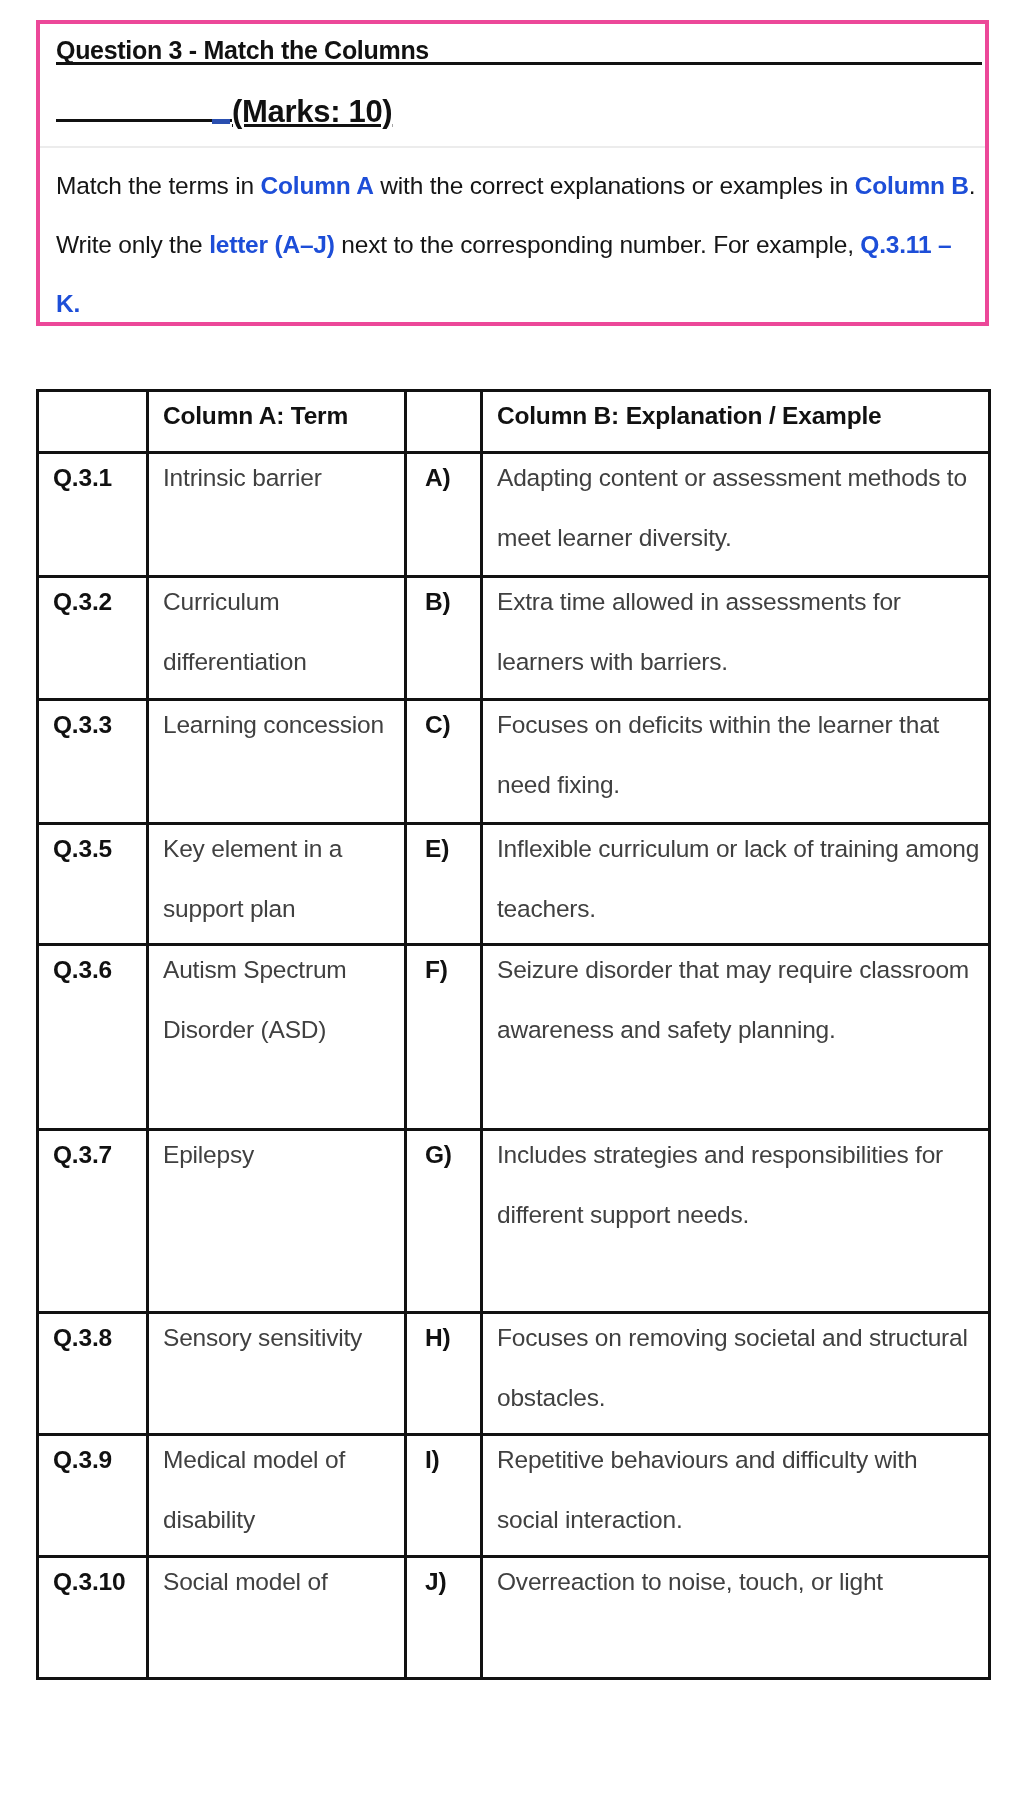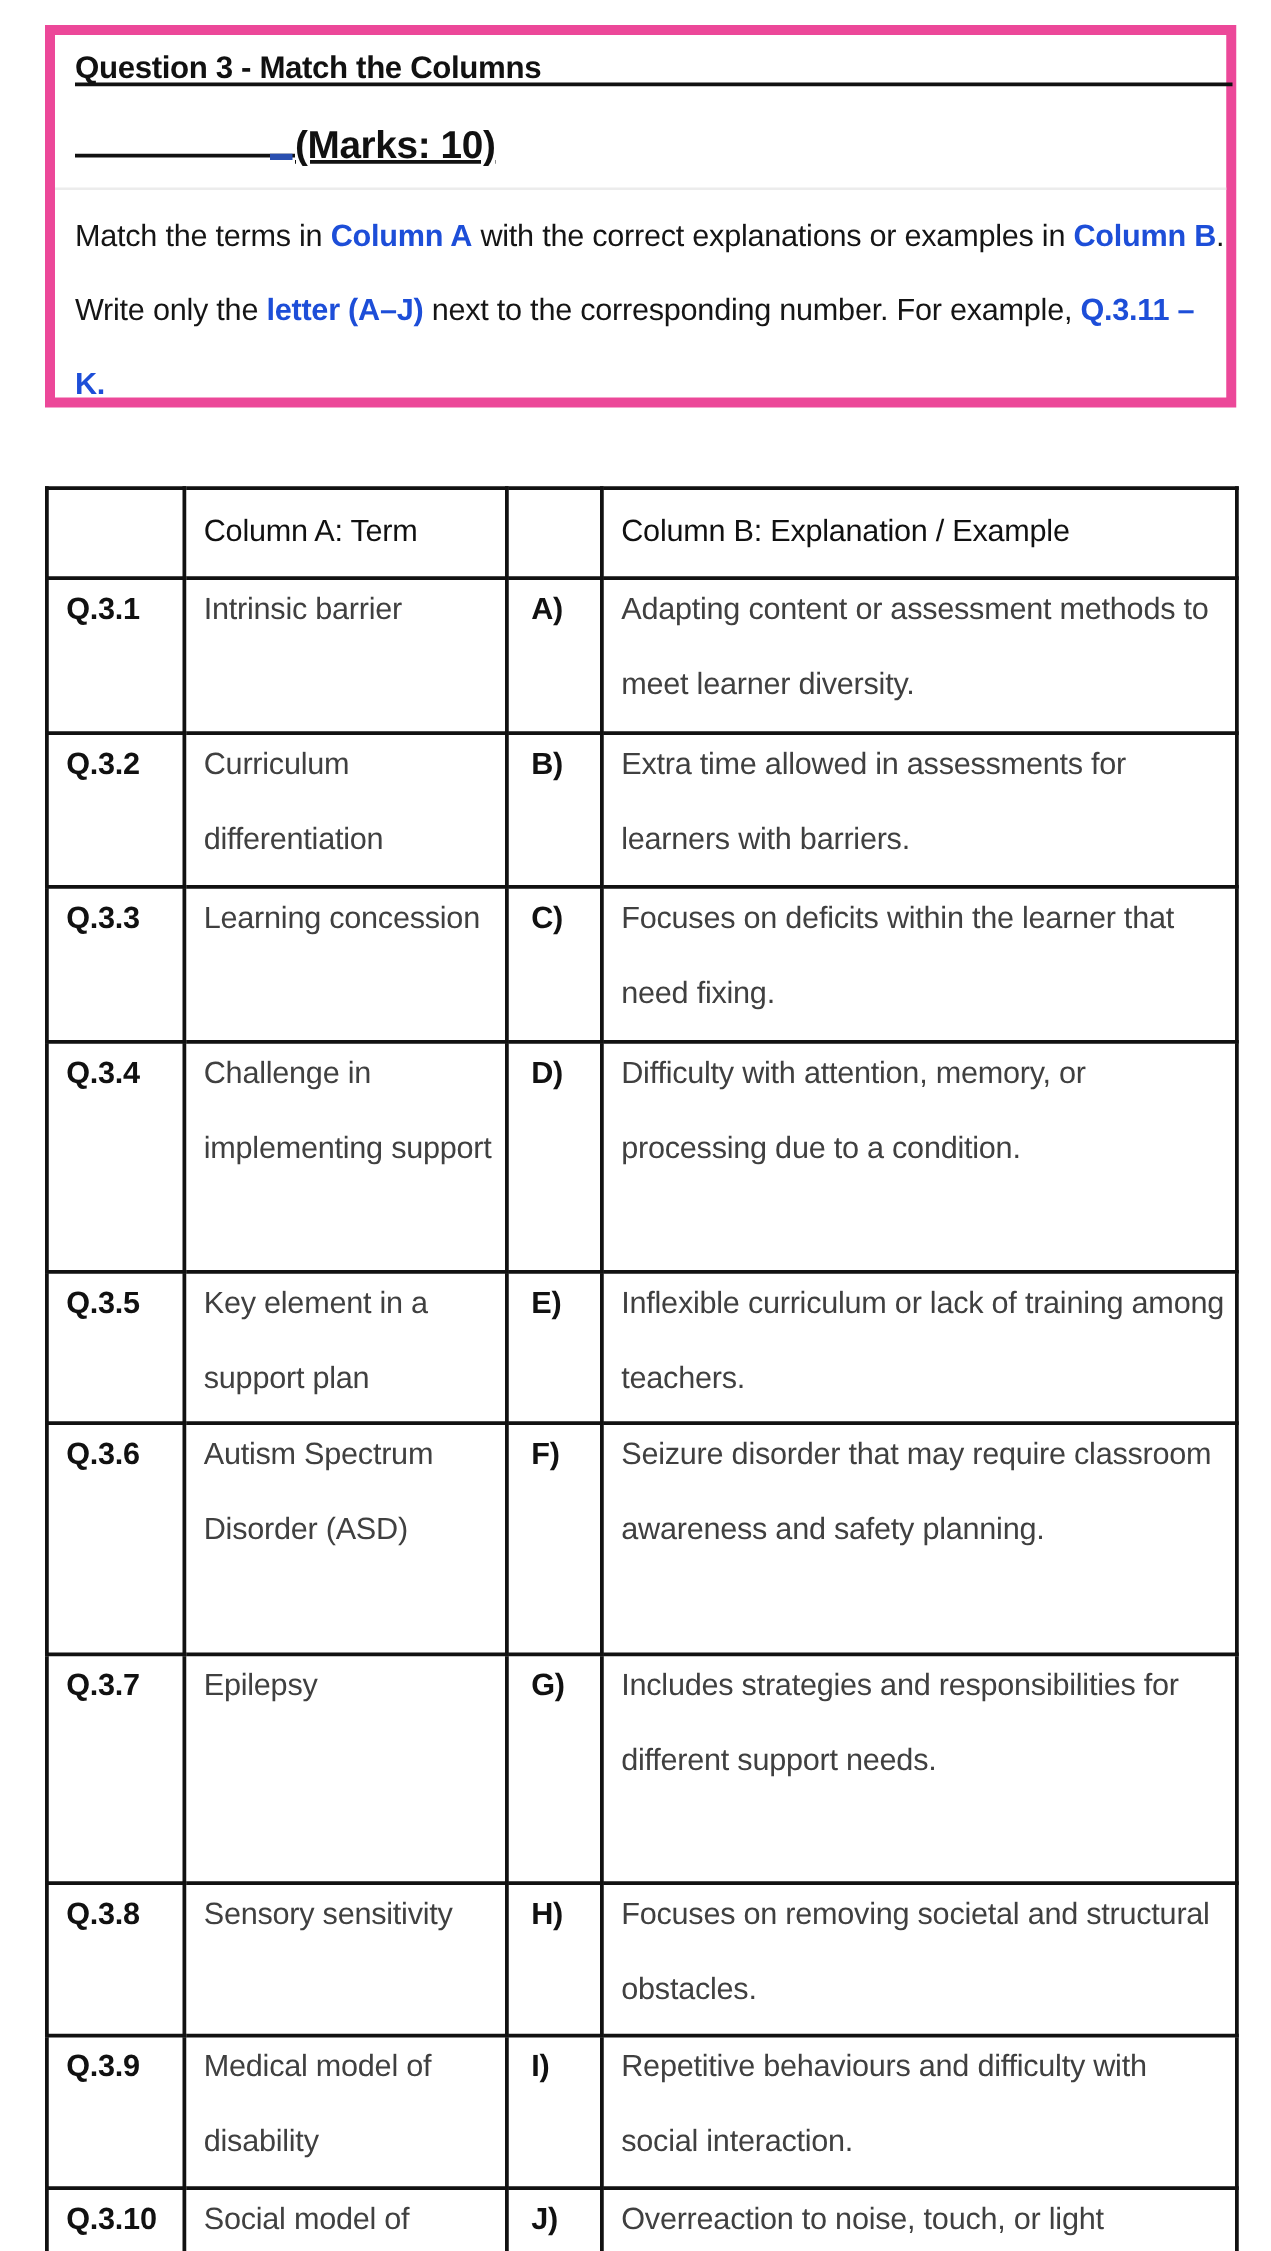--- a/index.html
+++ b/index.html
@@ -14,21 +14,21 @@
     overflow: hidden;
     font-family: "Liberation Sans", sans-serif;
     color: #111;
   }
   .intro-box {
     position: absolute;
     left: 36px;
     top: 20px;
     width: 953px;
     height: 306px;
-    border: 8px solid #ec4899;
+    border: 4px solid #ec4899;
     box-sizing: border-box;
   }
   .intro-head {
     position: absolute;
     left: 0;
     top: 0;
     width: 100%;
     height: 124px;
     border-bottom: 2px solid #ececec;
     box-sizing: border-box;
@@ -101,24 +101,24 @@
     border: 3px solid #111;
     vertical-align: top;
     padding: 0;
     font-size: 24.5px;
     line-height: 60px;
     text-align: left;
     letter-spacing: -0.2px;
     color: #404040;
   }
   .match-table th {
-    font-weight: normal;
+    font-weight: bold;
     height: 57px;
     line-height: 44px;
-    padding-top: 12px;
+    padding-top: 2px;
     color: #111;
   }
   .col-q { width: 110px; }
   .col-a { width: 258px; }
   .col-l { width: 76px; }
   .col-b { width: auto; }
   .cell-q { padding-left: 14px !important; font-weight: bold; color: #111 !important; }
   .cell-a { padding-left: 14px !important; }
   .cell-l { padding-left: 18px !important; font-weight: bold; color: #111 !important; }
   .cell-b { padding-left: 14px !important; padding-right: 6px !important; }
@@ -192,34 +192,20 @@
       <td class="cell-a">
           <div class="cell-inner">Learning concession</div>
         </td>
       <td class="cell-l">
           <div class="cell-inner">C)</div>
         </td>
       <td class="cell-b">
           <div class="cell-inner">Focuses on deficits within the learner that need fixing.</div>
         </td>
     </tr>
-    <tr style="height:184px">
-      <td class="cell-q">
-          <div class="cell-inner">Q.3.4</div>
-        </td>
-      <td class="cell-a">
-          <div class="cell-inner">Challenge in implementing support</div>
-        </td>
-      <td class="cell-l">
-          <div class="cell-inner">D)</div>
-        </td>
-      <td class="cell-b">
-          <div class="cell-inner">Difficulty with attention, memory, or processing due to a condition.</div>
-        </td>
-    </tr>
     <tr style="height:120px">
       <td class="cell-q">
           <div class="cell-inner">Q.3.5</div>
         </td>
       <td class="cell-a">
           <div class="cell-inner">Key element in a support plan</div>
         </td>
       <td class="cell-l">
           <div class="cell-inner">E)</div>
         </td>

